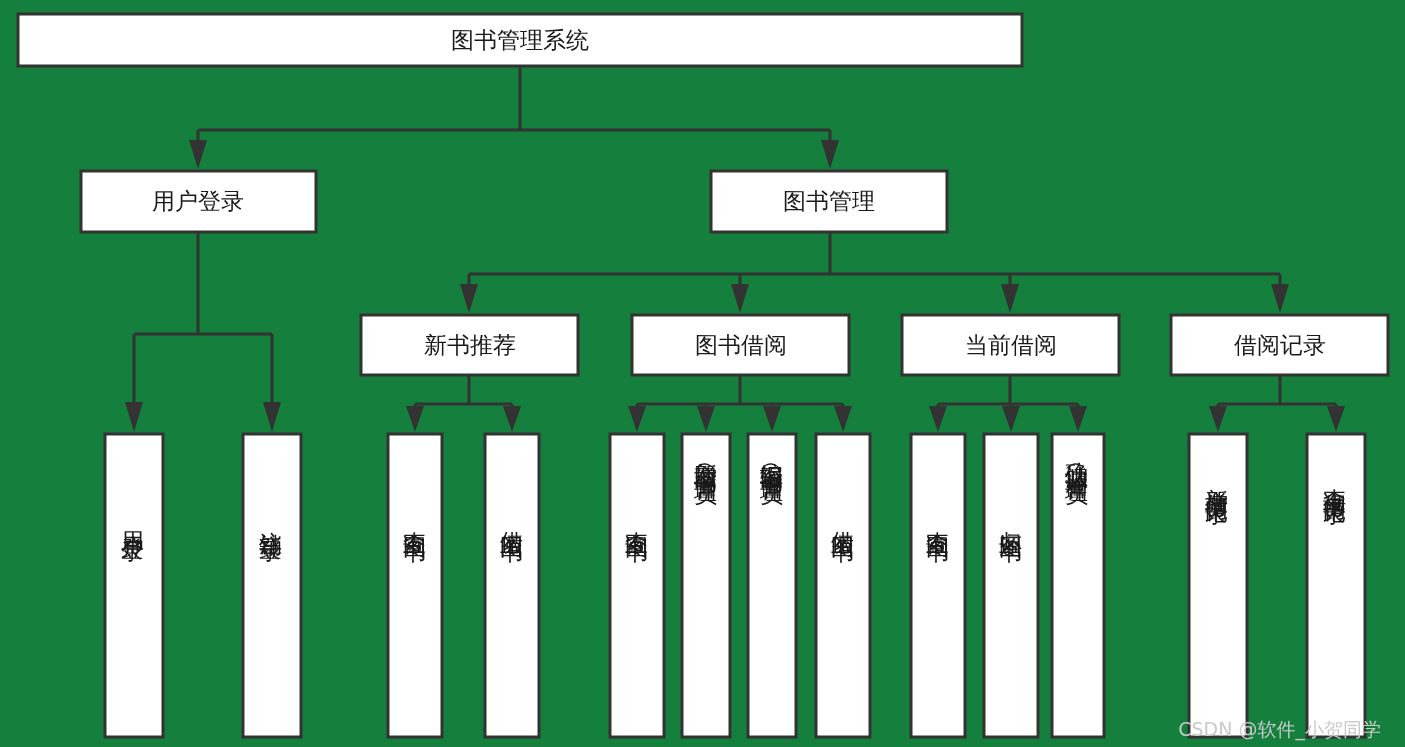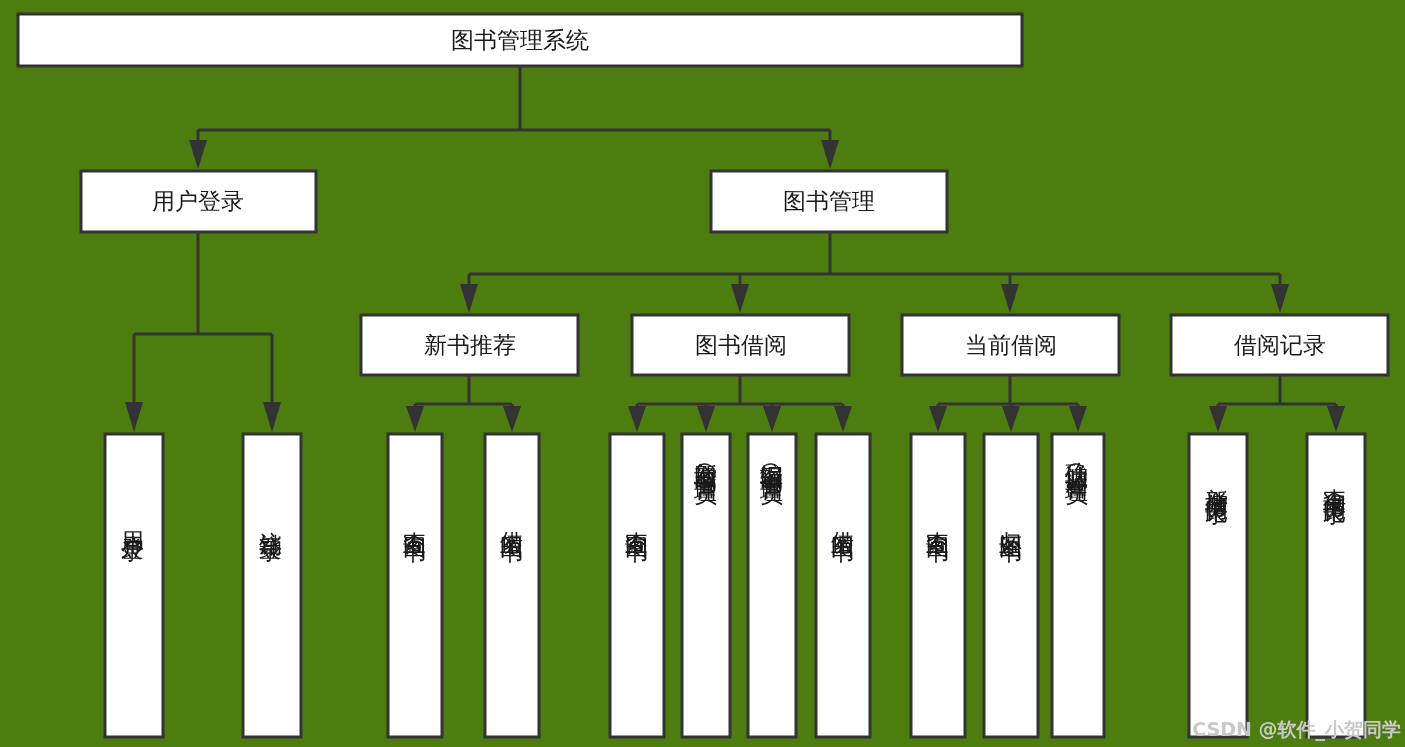--- a/index.html
+++ b/index.html
@@ -11,21 +11,21 @@
     width: 1405px;
     height: 747px;
     font-family: "DejaVu Sans", "Liberation Sans", sans-serif;
     overflow: hidden;
     position: relative;
   }
   #diagram-root {
     position: relative;
     width: 1405px;
     height: 747px;
-    background: #4d7c0f;
+    background: #15803d;
   }
   svg.flow {
     position: absolute;
     top: 0;
     left: 0;
     width: 1405px;
     height: 747px;
     display: block;
   }
   .nodebox {
@@ -58,28 +58,27 @@
     font-size: 23px;
     line-height: 1.0;
     color: #1a1a1a;
     letter-spacing: 3px;
     white-space: nowrap;
     pointer-events: none;
     text-align: start;
   }
   .watermark {
     position: absolute;
-    right: 4px;
+    right: 24px;
     bottom: 4px;
     font-family: "DejaVu Sans", "Liberation Sans", sans-serif;
     font-size: 19px;
     color: #c9c9c9;
     white-space: nowrap;
     user-select: none;
-    font-weight: bold;
   }
 </style>
 </head>
 <body>
 
 <div id="diagram-root">
 
   <svg class="flow" viewBox="0 0 1405 747" xmlns="http://www.w3.org/2000/svg">
 
     <g>

